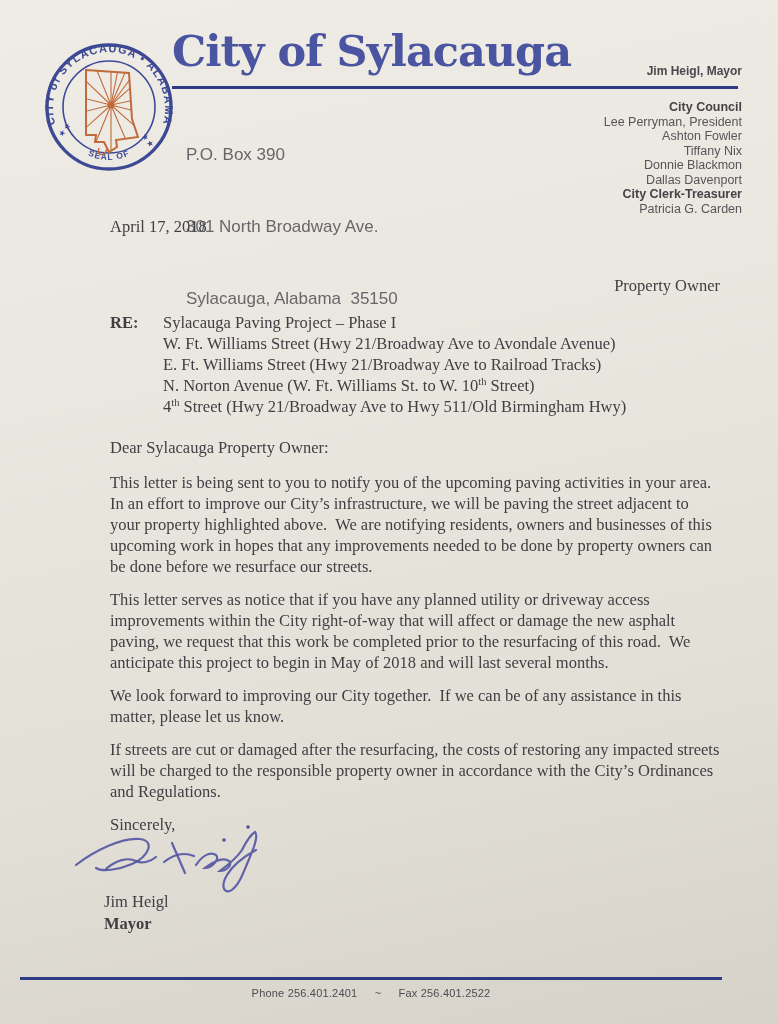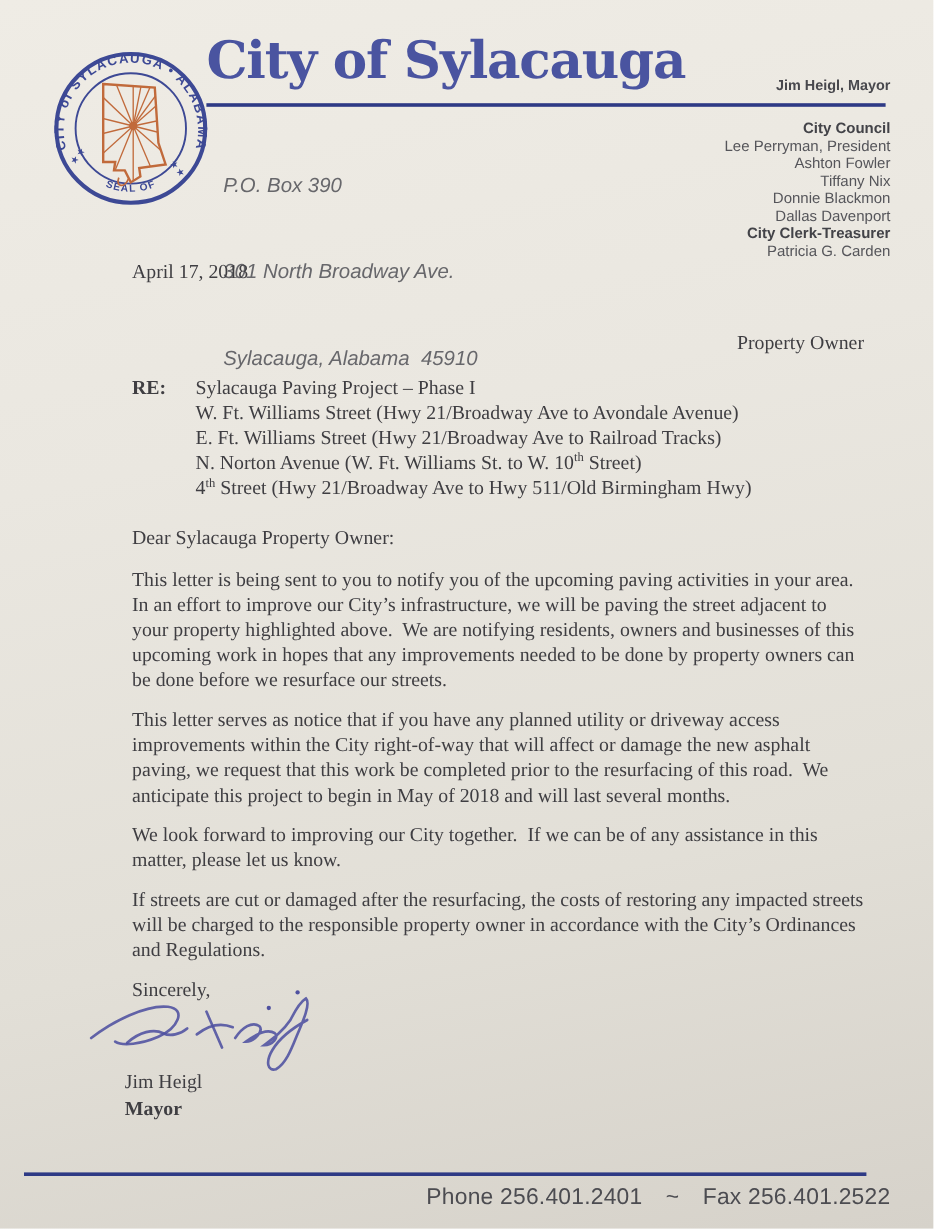--- a/index.html
+++ b/index.html
@@ -17,21 +17,21 @@
   .seal{position:absolute;left:38px;top:36px;width:142px;height:142px;}
   .brand-title{
     position:absolute;left:172px;top:28px;margin:0;
     font-family:"DejaVu Serif",serif;font-weight:bold;font-size:43px;line-height:1.1;
     color:var(--brand_blue,#4a54a0);letter-spacing:-1px;
   }
   .brand-rule{position:absolute;left:172px;top:86px;width:566px;height:3px;background:var(--rule_navy,#2e3a85);}
   .hq-address{
     position:absolute;left:186px;top:95px;
     font-family:"Liberation Sans",sans-serif;font-size:17px;line-height:24px;
-    color:#67676b;white-space:pre-wrap;font-style:italic;
+    color:#67676b;white-space:pre-wrap;
   }
   .mayor-line{
     position:absolute;right:36px;top:64px;
     font-family:"Liberation Sans",sans-serif;font-weight:bold;font-size:12px;color:#48484d;
   }
   .officials{
     position:absolute;right:36px;top:100px;text-align:right;
     font-family:Liberation Sans, sans-serif;font-size:12.5px;line-height:14.5px;color:#55555a;
   }
   .officials .bold{font-weight:bold;color:#434348;}
@@ -47,22 +47,22 @@
   .letter p{margin:0 0 12px;white-space:pre-wrap;}
   .closing{margin:8px 0 0;}
   .sig-block{position:relative;height:120px;}
   .sig-svg{position:absolute;left:-38px;top:-16px;width:250px;height:84px;}
   .sig-name{position:absolute;left:-6px;top:56px;}
   .sig-title{position:absolute;left:-6px;top:78px;font-weight:bold;}
   
   .page-footer{position:absolute;left:0;top:977px;width:742px;}
   .footer-rule{margin-left:20px;width:702px;height:2.5px;background:var(--rule_navy,#2e3a85);}
   .footer-text{
-    margin-top:7px;text-align:right;
-    font-family:"Liberation Sans",sans-serif;font-size:19px;color:#4c4c51;letter-spacing:.2px;
+    margin-top:7px;text-align:center;
+    font-family:"Liberation Sans",sans-serif;font-size:11px;color:#4c4c51;letter-spacing:.2px;
   }
   .footer-text .sep{display:inline-block;margin:0 14px;}
   
   .seal-ring{fill:none;stroke:var(--seal_blue,#3d4995);}
   .seal-text{fill:var(--seal_blue,#3d4995);font-family:"Liberation Sans",sans-serif;font-weight:bold;}
   .al-shape{fill:none;stroke:var(--seal_orange,#c16a3b);}
   .sig-ink{fill:none;stroke:var(--ink_blue,#4f51a0);stroke-width:2.2;stroke-linecap:round;opacity:.88;}
 </style>
 </head>
 <body>
@@ -115,21 +115,21 @@
         <circle cx="2" cy="-2" r="3.5" fill="var(--seal_orange,#c16a3b)" stroke="none"></circle>
       </g>
     </svg>
 
     <h1 class="brand-title">City of Sylacauga</h1>
     <div class="brand-rule"></div>
 
     <div class="hq-address">
       <div>P.O. Box 390</div>
       <div>301 North Broadway Ave.</div>
-      <div>Sylacauga, Alabama  45910</div>
+      <div>Sylacauga, Alabama  35150</div>
     </div>
 
     <div class="mayor-line">Jim Heigl, Mayor</div>
 
     <div class="officials">
       <div class="bold">City Council</div>
       <div>Lee Perryman, President</div>
       <div>Ashton Fowler</div>
       <div>Tiffany Nix</div>
       <div>Donnie Blackmon</div>

